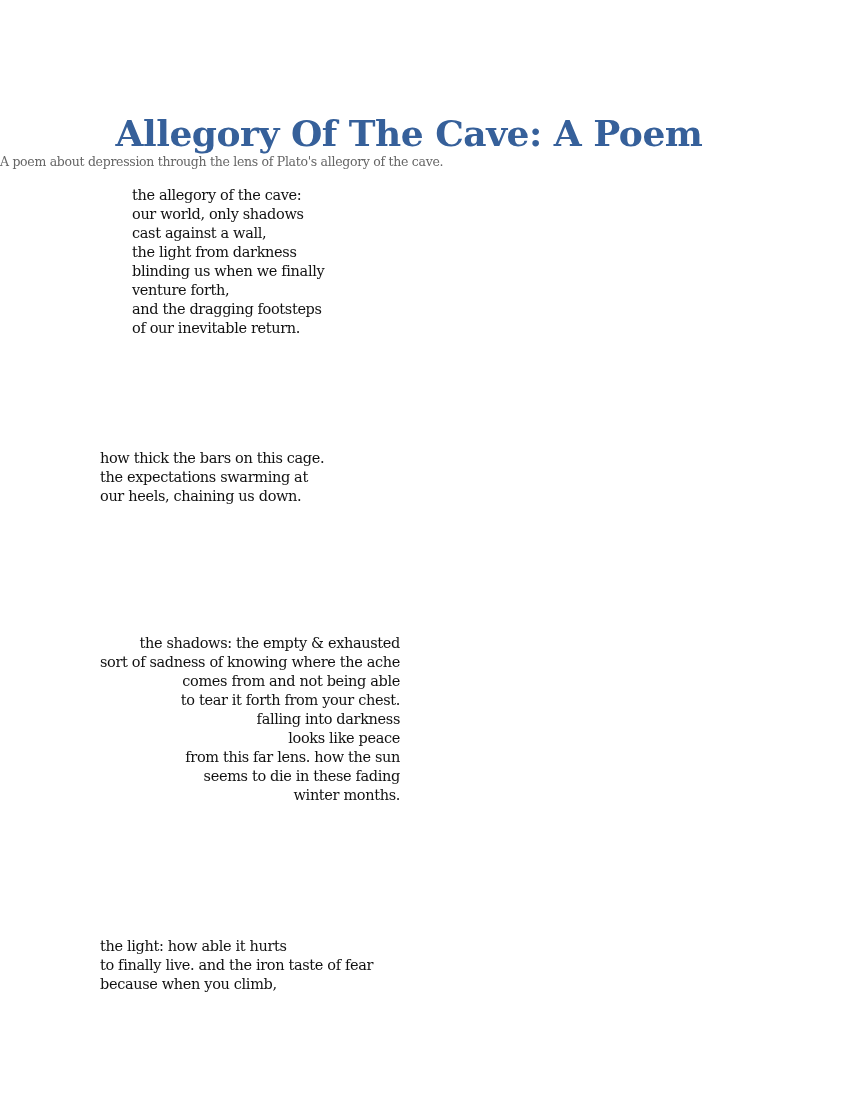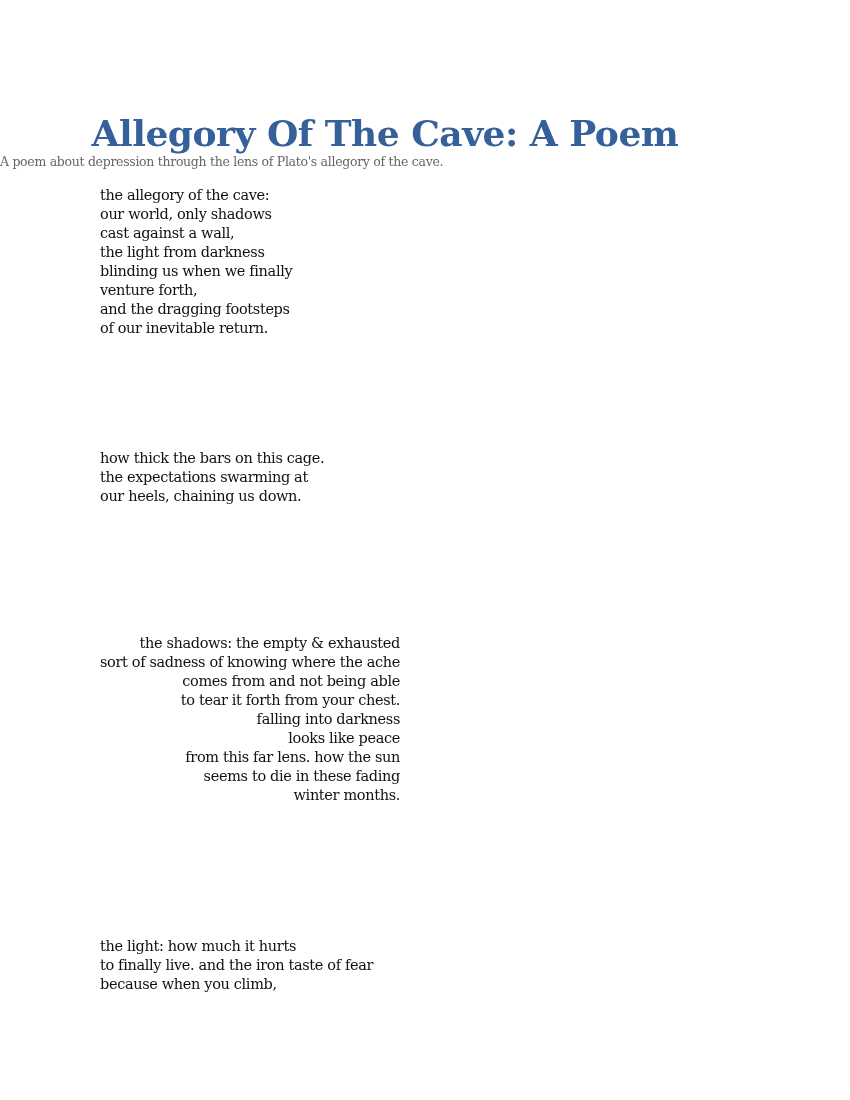--- a/index.html
+++ b/index.html
@@ -8,41 +8,42 @@
     .title {
       position: absolute; left: 0; width: 770px; top: 110px;
       text-align: center;
       font-family: "DejaVu Serif", serif;
       font-weight: bold;
       font-size: 36px;
       letter-spacing: -0.5px;
       color: #36609a;
       line-height: 46px;
       margin: 0;
+      padding-left: 24px;
     }
     .subtitle {
       position: absolute; left: 0; width: 850px; top: 154px;
       font-family: "DejaVu Serif", serif;
       font-size: 12.5px;
       letter-spacing: -0.3px;
       color: #666666;
       line-height: 16px;
       margin: 0;
     }
     .stanza {
       position: absolute; left: 100px;
       font-family: "DejaVu Serif", serif;
       font-size: 14.5px;
       letter-spacing: -0.35px;
       color: #111111;
       line-height: 19px;
       margin: 0;
     }
     .stanza .line { display: block; white-space: pre; }
-    #stanza-0 { top: 186px; }
+    #stanza-0 { top: 186px; margin-left: 32px; }
     #stanza-1 { top: 449px; }
     #stanza-2 { top: 634px; text-align: right; }
     #stanza-3 { top: 937px; }
   </style>
 </head>
 <body>
 
 <div class="page">
   <h1 class="title">Allegory Of The Cave: A Poem</h1>
   <p class="subtitle">A poem about depression through the lens of Plato's allegory of the cave.</p>
@@ -70,17 +71,17 @@
     <span class="line">comes from and not being able</span>
     <span class="line">to tear it forth from your chest.</span>
     <span class="line">falling into darkness</span>
     <span class="line">looks like peace</span>
     <span class="line">from this far lens. how the sun</span>
     <span class="line">seems to die in these fading</span>
     <span class="line">winter months.</span>
   </div>
 
   <div class="stanza" id="stanza-3">
-    <span class="line">the light: how much it hurts</span>
+    <span class="line">the light: how able it hurts</span>
     <span class="line">to finally live. and the iron taste of fear</span>
     <span class="line">because when you climb,</span>
   </div>
 </div>
 
 </body></html>

